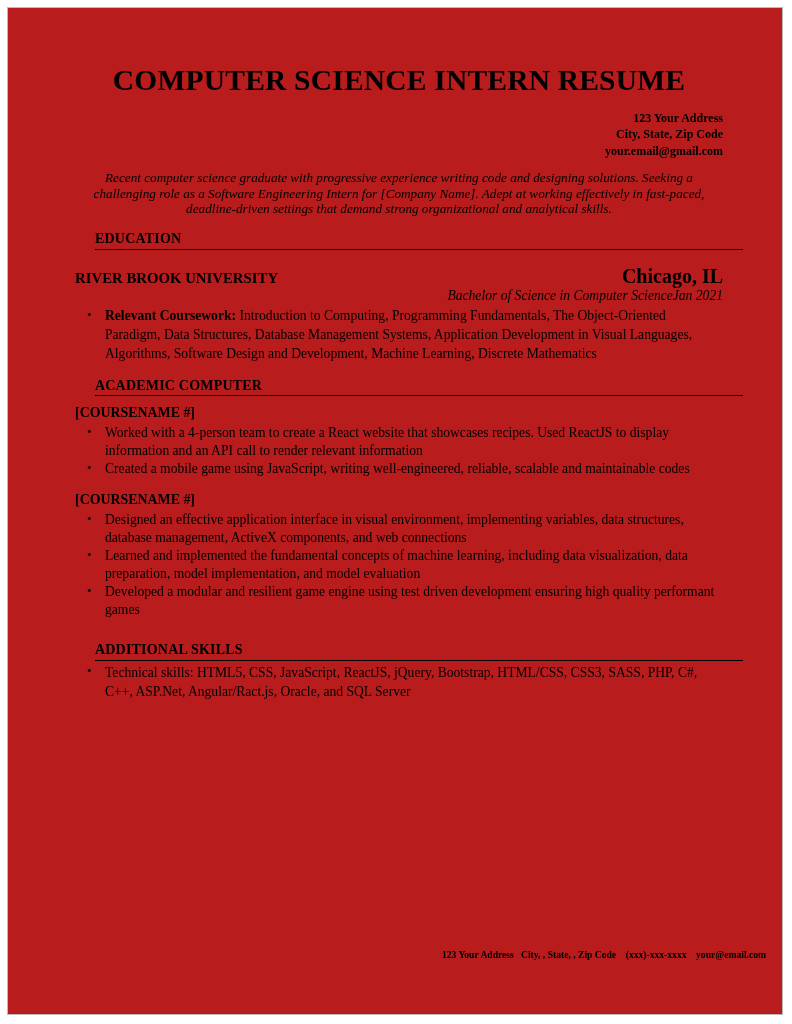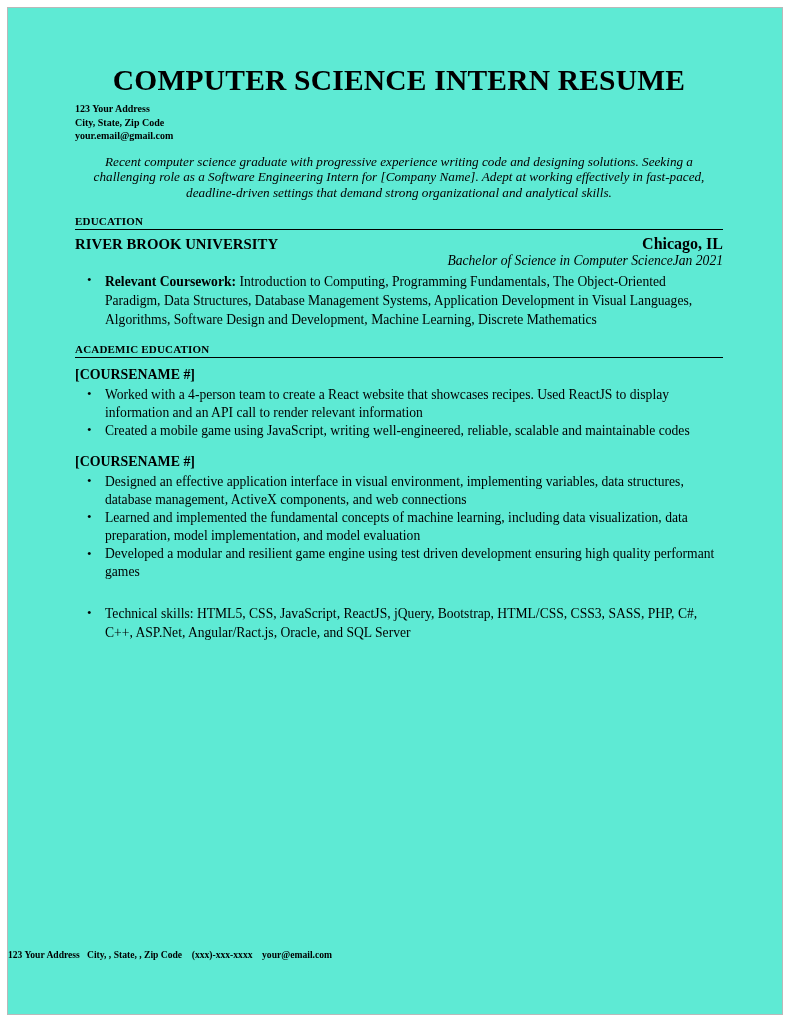--- a/index.html
+++ b/index.html
@@ -16,21 +16,21 @@
   }
 
   .page {
     position: absolute;
     left: 7px;
     top: 7px;
     width: 776px;
     height: 1008px;
     border: 1px solid #b9b9b9;
     box-sizing: border-box;
-    background: #5eead4;
+    background: #b91c1c;
   }
 
   .sheet {
     position: absolute;
     left: 67px;
     top: 0;
     width: 648px;
     height: 100%;
   }
 
@@ -40,63 +40,64 @@
     font-size: 29.5px;
     font-weight: bold;
     letter-spacing: 0.2px;
     margin: 0;
     padding-top: 57px;
     line-height: 1.05;
     white-space: nowrap;
   }
 
   .contact-block {
-    text-align: left;
-    margin-top: 6px;
-    font-size: 10px;
+    text-align: right;
+    margin-top: 14px;
+    font-size: 12px;
     font-weight: bold;
     line-height: 1.36;
   }
   .contact-block div { white-space: nowrap; }
 
   
   .summary {
     margin: 11px 8px 0 8px;
     text-align: center;
     font-style: italic;
     font-size: 13.2px;
     line-height: 1.19;
   }
 
   
   .section { margin-top: 14px; }
   .section-heading {
-    font-size: 11px;
+    font-size: 14px;
     font-weight: bold;
     letter-spacing: 0.2px;
     padding-bottom: 1px;
     border-bottom: 1.6px solid #000;
     line-height: 1.18;
     width: 100%;
     box-sizing: border-box;
+    margin-left: 20px;
   }
 
   .entry-head {
     display: flex;
     justify-content: space-between;
     align-items: baseline;
-    margin-top: 5px;
+    margin-top: 15px;
   }
   .entry-org {
     font-size: 14.8px;
     font-weight: bold;
     line-height: 1.16;
   }
   .entry-loc {
-    font-size: 16px;
+    font-size: 20px;
     font-weight: bold;
     line-height: 1.16;
     white-space: nowrap;
   }
   .entry-sub {
     display: flex;
     justify-content: flex-end;
     align-items: baseline;
   }
   .entry-degree {
@@ -141,23 +142,23 @@
   }
   .project-group + .project-group { margin-top: 14px; }
 
   .b { font-weight: bold; }
   .i { font-style: italic; }
 
   
   .footer {
     position: absolute;
     left: 0;
-    right: 0;
+    right: 16px;
     top: 941px;
-    text-align: left;
+    text-align: right;
     font-size: 9.6px;
     font-weight: bold;
     white-space: pre;
   }
 </style>
 </head>
 <body>
 
 <div class="page">
   <div class="sheet">
@@ -183,41 +184,42 @@
         <span class="entry-degree">Bachelor of Science in Computer Science</span>
         <span class="entry-date">Jan 2021</span>
       </div>
 
       <ul class="bullets">
         <li><span class="b">Relevant Coursework:</span><span> Introduction to Computing, Programming Fundamentals, The Object-Oriented Paradigm, Data Structures, Database Management Systems, Application Development in Visual Languages, Algorithms, Software Design and Development, Machine Learning, Discrete Mathematics</span></li>
       </ul>
     </div>
 
     <div class="section">
-      <div class="section-heading">ACADEMIC EDUCATION</div>
+      <div class="section-heading">ACADEMIC COMPUTER</div>
 
       <div class="project-group">
         <div class="project-title">[COURSENAME #]</div>
         <ul class="bullets tight">
           <li>Worked with a 4-person team to create a React website that showcases recipes. Used ReactJS to display information and an API call to render relevant information</li>
           <li>Created a mobile game using JavaScript, writing well-engineered, reliable, scalable and maintainable codes</li>
         </ul>
       </div>
 
       <div class="project-group">
         <div class="project-title">[COURSENAME #]</div>
         <ul class="bullets tight">
           <li>Designed an effective application interface in visual environment, implementing variables, data structures, database management, ActiveX components, and web connections</li>
           <li>Learned and implemented the fundamental concepts of machine learning, including data visualization, data preparation, model implementation, and model evaluation</li>
           <li>Developed a modular and resilient game engine using test driven development ensuring high quality performant games</li>
         </ul>
       </div>
     </div>
 
     <div class="section" style="margin-top:23px;">
+      <div class="section-heading">ADDITIONAL SKILLS</div>
       <ul class="bullets">
         <li>Technical skills: HTML5, CSS, JavaScript, ReactJS, jQuery, Bootstrap, HTML/CSS, CSS3, SASS, PHP, C#, C++, ASP.Net, Angular/Ract.js, Oracle, and SQL Server</li>
       </ul>
     </div>
 
   </div>
 
   <div class="footer">123 Your Address   City, , State, , Zip Code    (xxx)-xxx-xxxx    your@email.com</div>
 </div>
 

